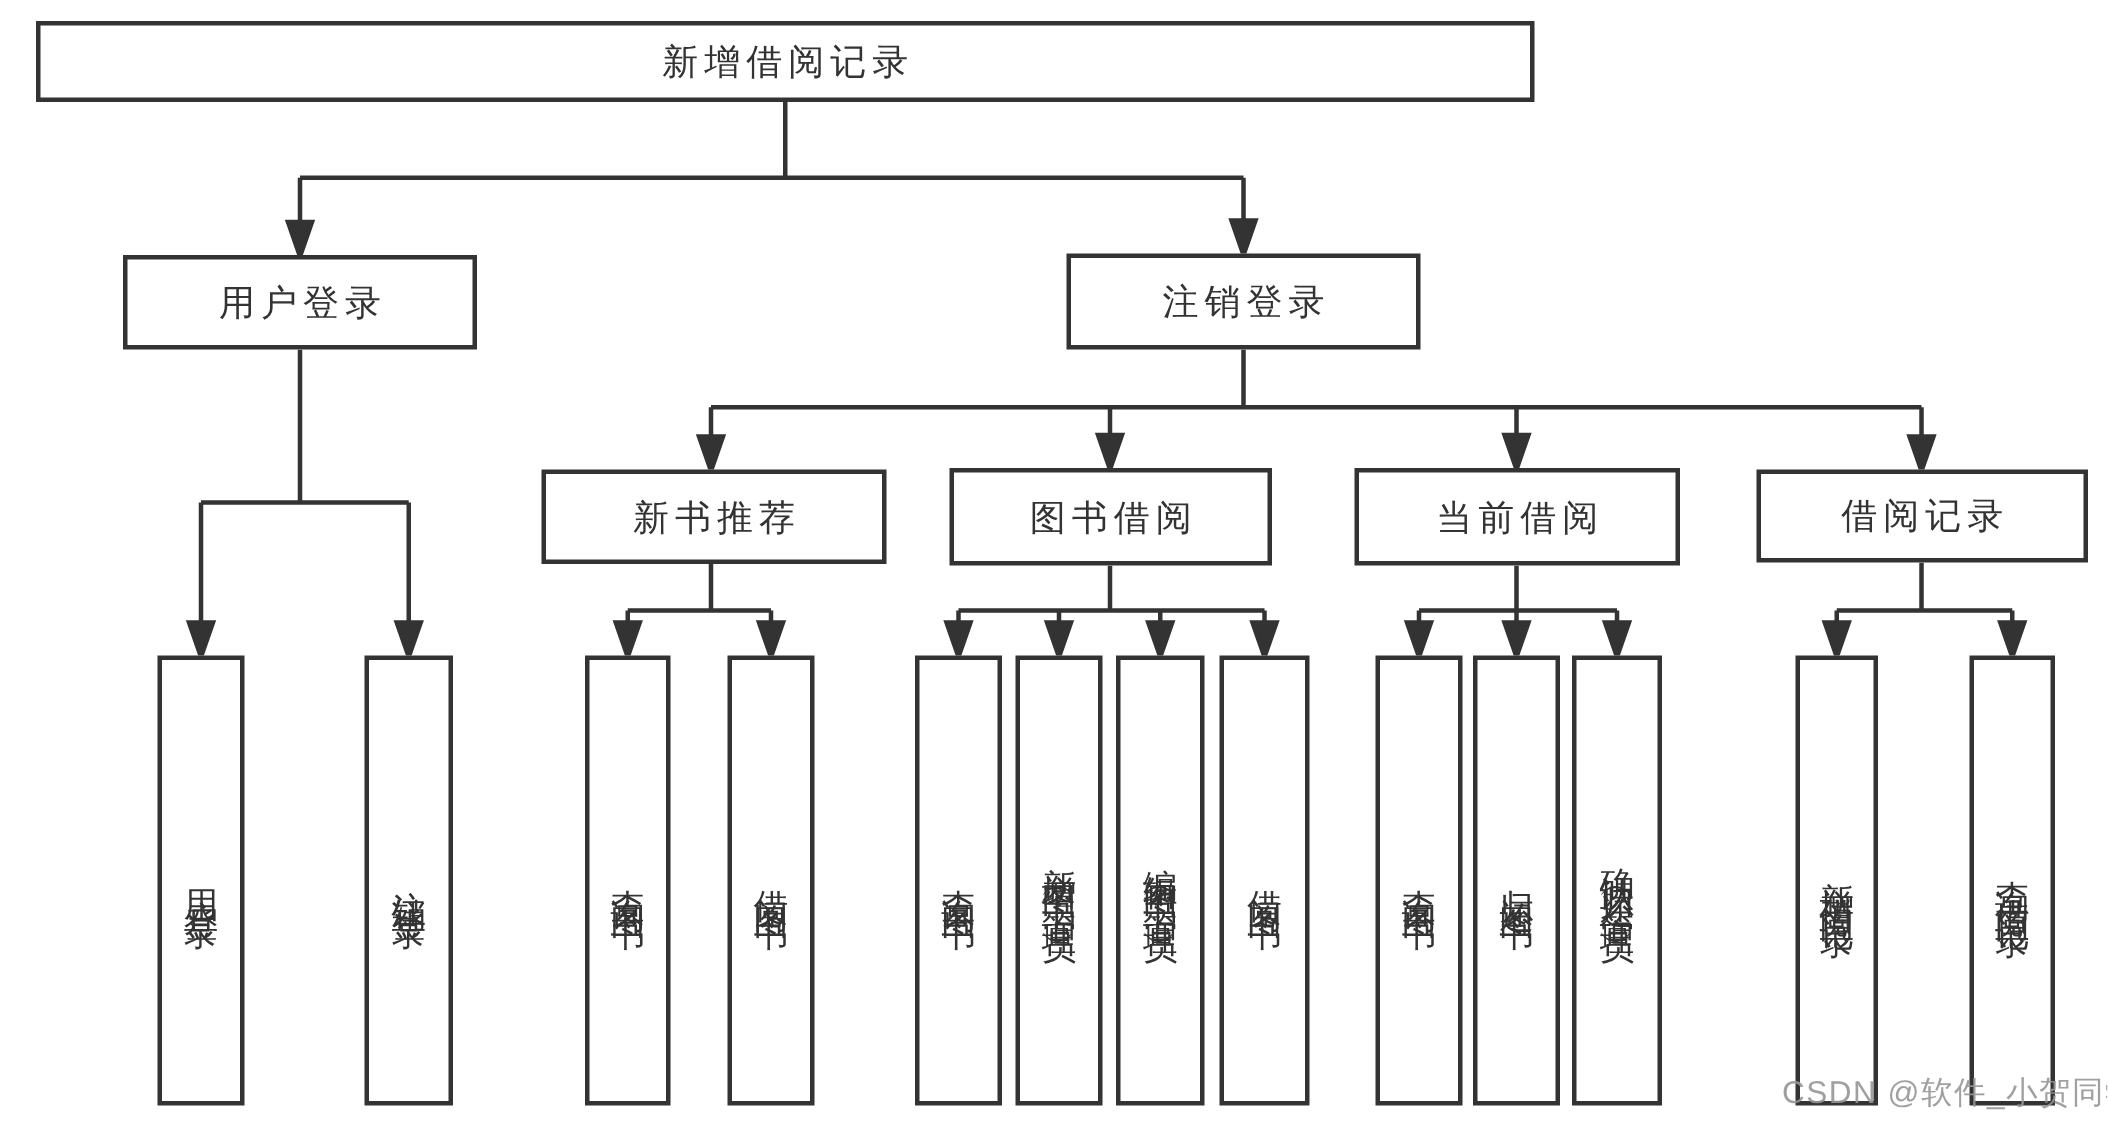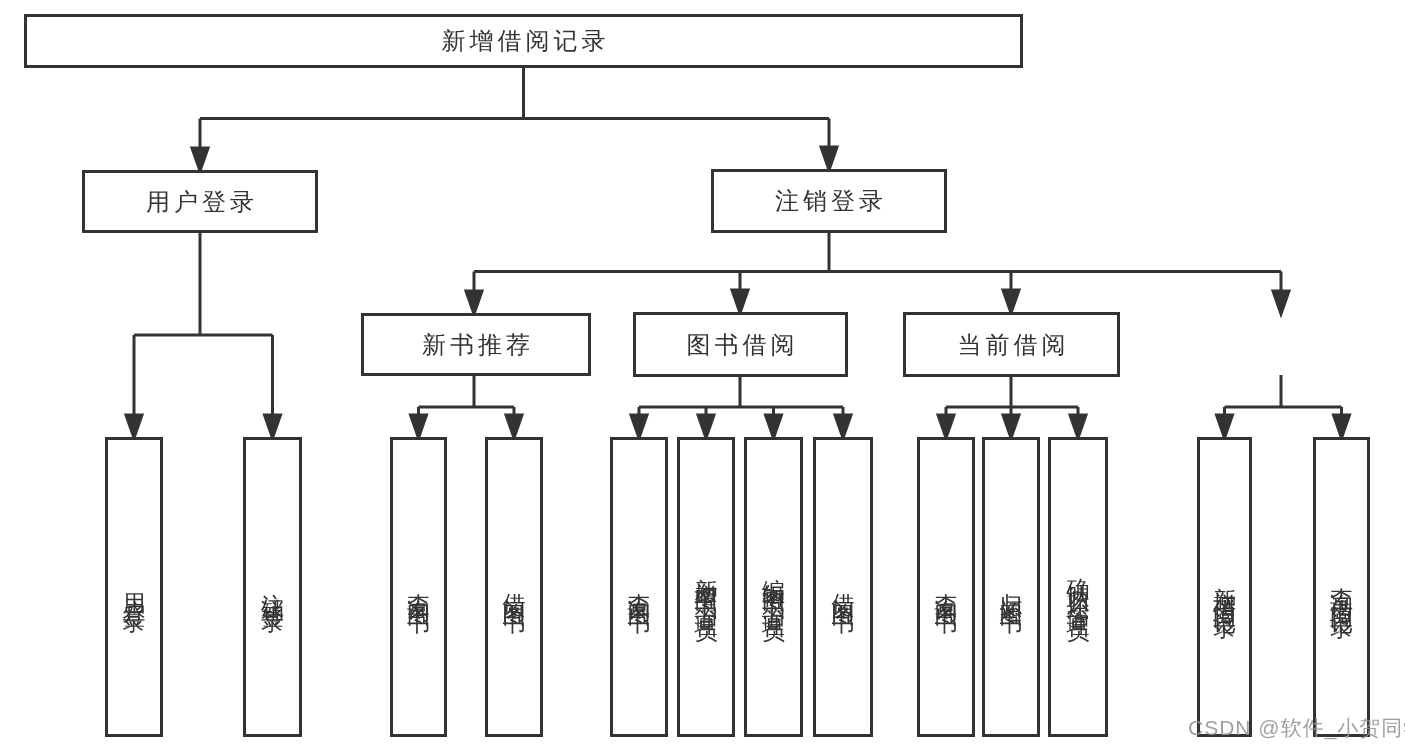--- a/index.html
+++ b/index.html
@@ -82,20 +82,23 @@
 
   <div class="node h-node" style="left:361px;top:313px;width:230px;height:63px;">
     <span>新书推荐</span>
   </div>
   <div class="node h-node" style="left:633px;top:312px;width:215px;height:65px;">
     <span>图书借阅</span>
   </div>
   <div class="node h-node" style="left:903px;top:312px;width:217px;height:65px;">
     <span>当前借阅</span>
   </div>
+  <div class="node h-node" style="left:1171px;top:313px;width:221px;height:62px;">
+    <span>借阅记录</span>
+  </div>
 
   <div class="node leaf" style="left:105px;top:437px;width:58px;height:300px;">
     <span>用户登录</span>
   </div>
   <div class="node leaf" style="left:243px;top:437px;width:59px;height:300px;">
     <span>注销登录</span>
   </div>
 
   <div class="node leaf" style="left:390px;top:437px;width:57px;height:300px;">
     <span>查询图书</span>

